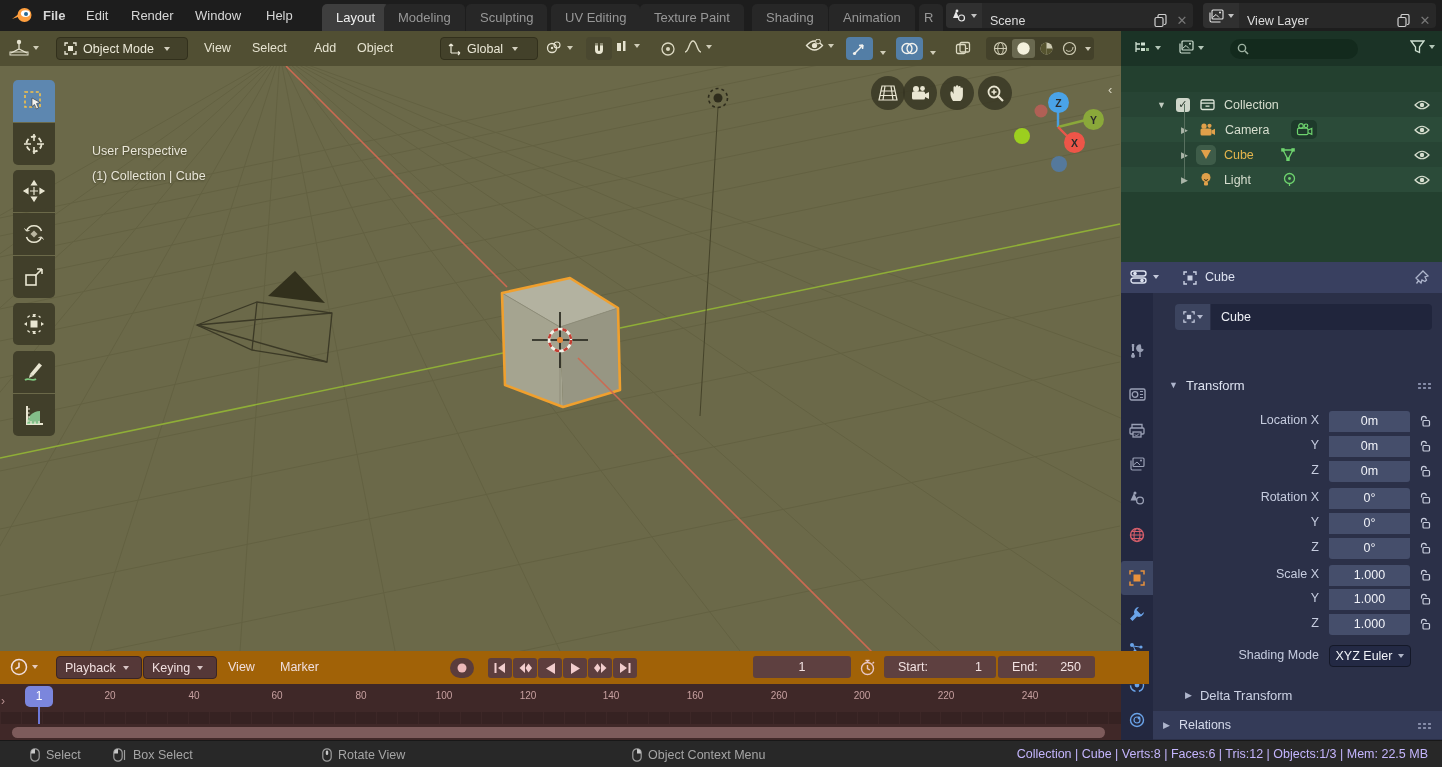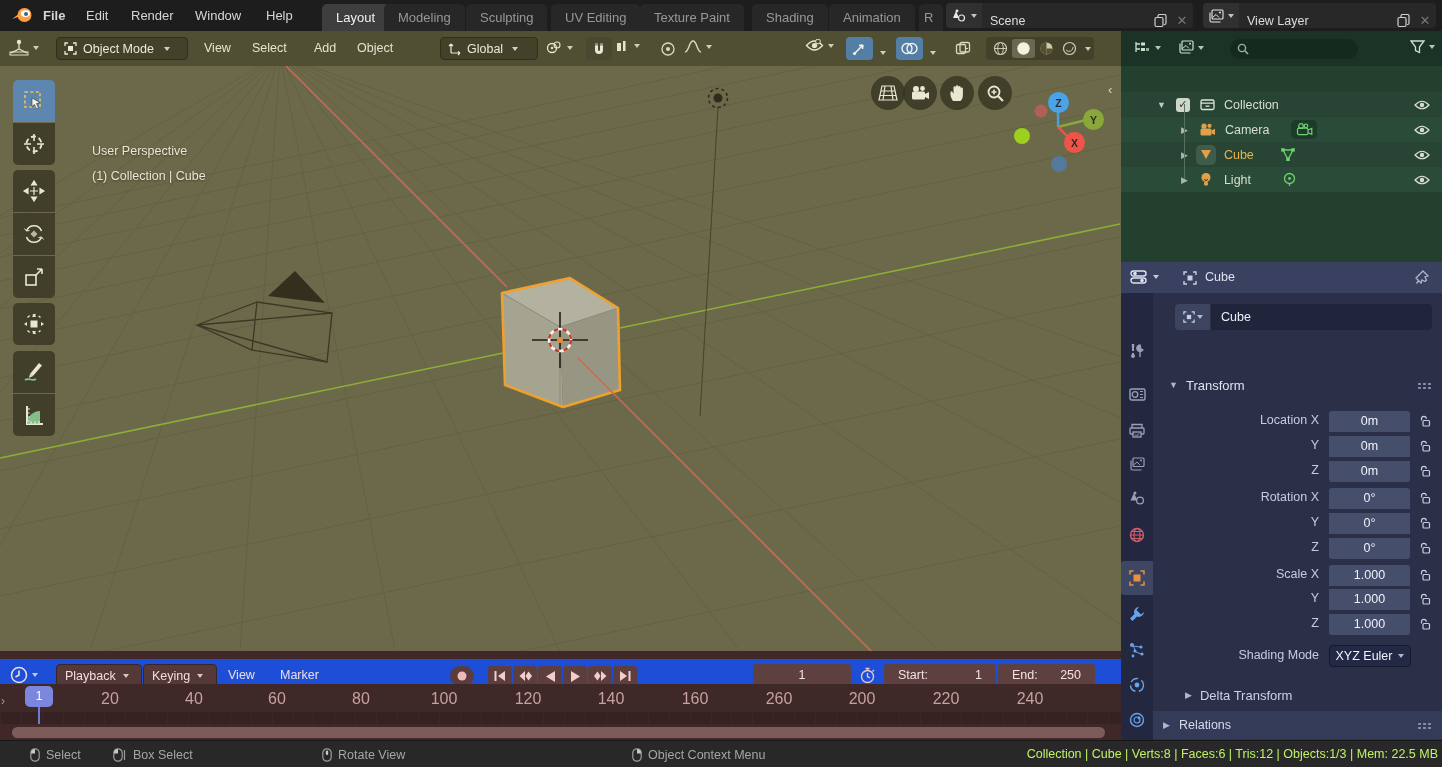--- a/index.html
+++ b/index.html
@@ -57,29 +57,29 @@
   .tfield{position:absolute;left:0;top:0;width:81px;height:21px;background:#454e6b;border-radius:2px;
           color:#f0f2f8;font-size:12.5px;text-align:center;line-height:21px;}
   .tlock{position:absolute;left:91px;top:4px;}
   .grp{border-radius:0;}
   .ppanel{position:absolute;left:0;width:289px;height:28px;background:#343b58;display:flex;align-items:center;
           color:#d6dbeb;font-size:12.5px;}
   .grip{width:15px;height:7px;background-image:radial-gradient(circle,#868da9 1.1px,transparent 1.3px);
         background-size:5px 4px;}
   
   .timeline{left:0;top:651px;width:1121px;height:89px;background:#402828;}
-  .tl-head{position:absolute;left:0;top:8px;width:1121px;height:33px;background:#1d4ed8;color:#ead6d6;}
+  .tl-head{position:absolute;left:0;top:0;width:1121px;height:33px;background:#a16207;color:#ead6d6;padding-left:28px;}
   .tl-dd{position:absolute;top:5px;height:23px;background:#553838;border:1px solid #3a2525;border-radius:4px;
          display:flex;align-items:center;padding:0 8px;font-size:12.5px;color:#f0dede;box-sizing:border-box;}
   .tbtn{position:absolute;top:7px;width:24px;height:20px;background:#5d3e3e;border-radius:3px;
         display:flex;align-items:center;justify-content:center;}
   .tl-field{position:absolute;top:5px;height:22px;background:#5e4040;border-radius:3px;color:#f2e2e2;
             font-size:12.5px;display:flex;align-items:center;justify-content:center;box-sizing:border-box;}
   .ruler{position:absolute;left:0;top:33px;width:1121px;height:28px;background:#3f2828;}
-  .tick{position:absolute;top:6px;transform:translateX(-50%);color:#c7a0a0;font-size:16px;}
+  .tick{position:absolute;top:6px;transform:translateX(-50%);color:#c7a0a0;font-size:10px;}
   .track{position:absolute;left:0;top:61px;width:1121px;height:12px;background:#362222;
          background-image:repeating-linear-gradient(90deg,#3d2727 0,#3d2727 1px,transparent 1px,transparent 20.9px);}
   .scrollzone{position:absolute;left:0;top:73px;width:1121px;height:16px;background:#402828;}
   .sbar{position:absolute;left:12px;top:3px;width:1093px;height:11px;background:#7d5b5b;border-radius:6px;}
   
   .statusbar{left:0;top:740px;width:1442px;height:27px;background:#282828;color:#a5a5a5;border-top:1px solid #181818;font-size:12.5px;}
   .hint{position:absolute;top:0;height:27px;display:flex;align-items:center;gap:6px;}
   svg{display:block;}
 </style>
 </head>
@@ -940,16 +940,16 @@
         </svg>
       <span>Rotate View</span>
     </span>
     <span class="hint" style="left:632px;">
       <svg width="10" height="14" viewBox="0 0 10 14">
           <rect x="0.8" y="0.8" width="8.4" height="12.4" rx="4" fill="none" stroke="#9c9c9c" stroke-width="1.2"></rect>
           <path d="M9 5.5 h-4 V1 a4 4 0 0 1 4 4.5 Z" fill="#c8c8c8"></path>
         </svg>
       <span>Object Context Menu</span>
     </span>
-    <span class="abs" style="right:4px;top:0;height:27px;line-height:27px;color:#bef264;">Collection | Cube | Verts:8 | Faces:6 | Tris:12 | Objects:1/3 | Mem: 22.5 MB</span>
+    <span class="abs" style="right:14px;top:0;height:27px;line-height:27px;color:#c4b5fd;">Collection | Cube | Verts:8 | Faces:6 | Tris:12 | Objects:1/3 | Mem: 22.5 MB</span>
   </div>
 
 </div>
 
 </body></html>

